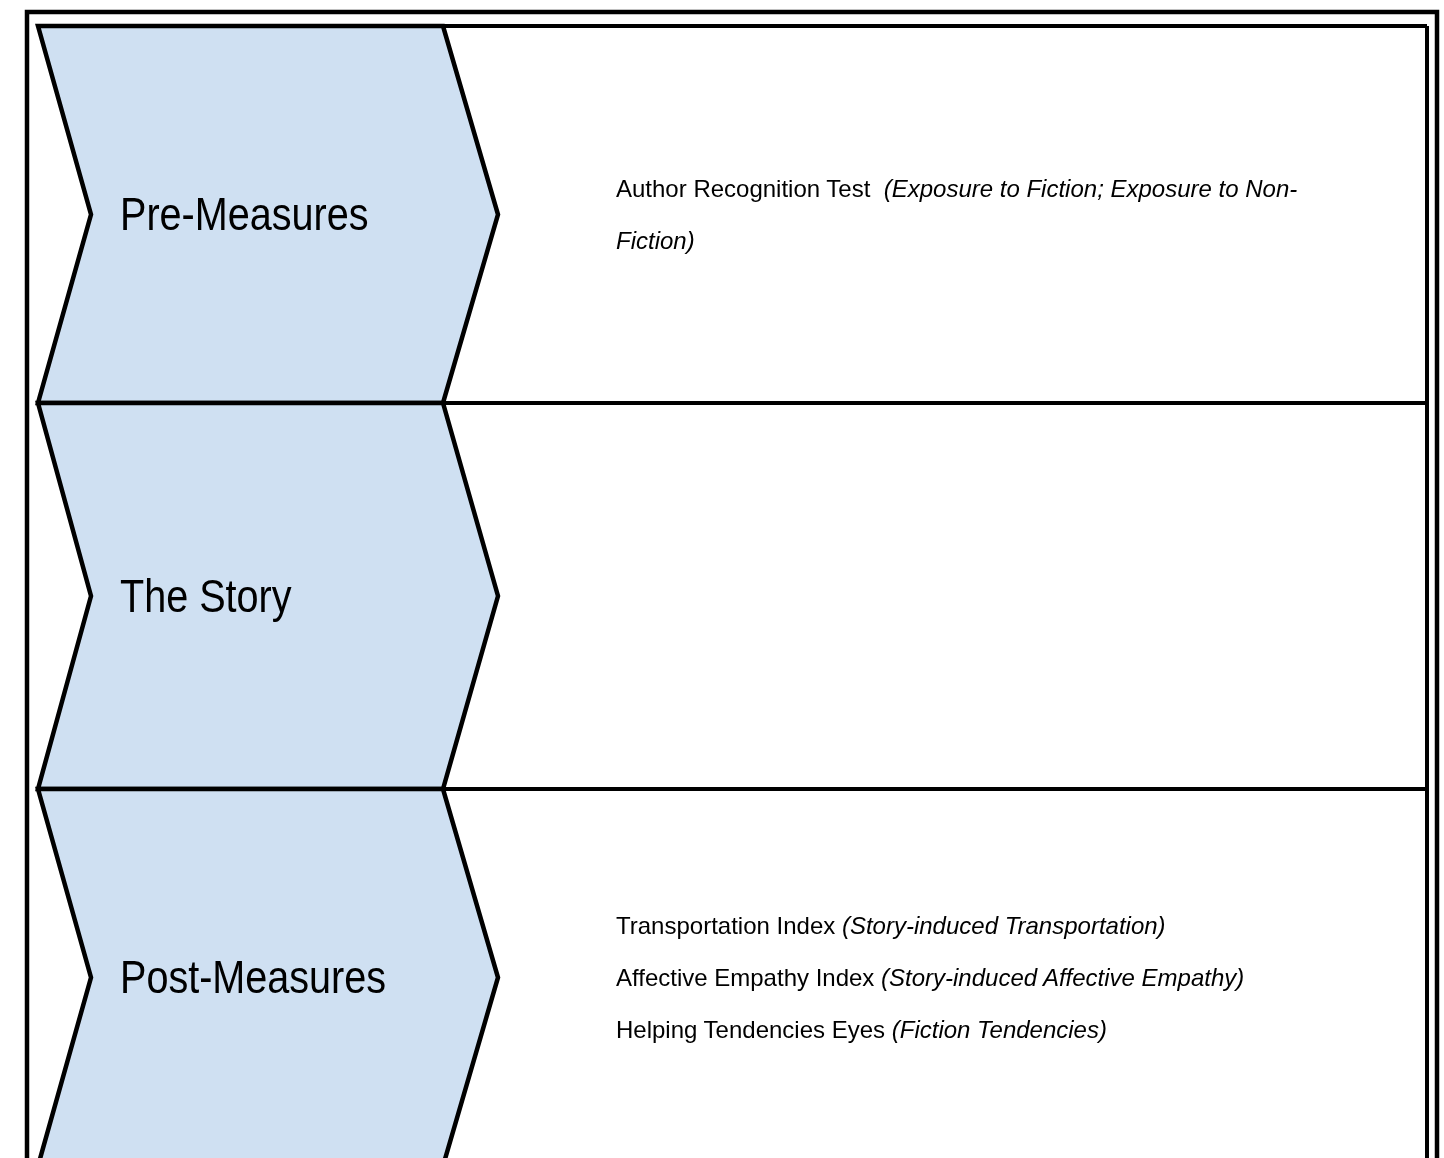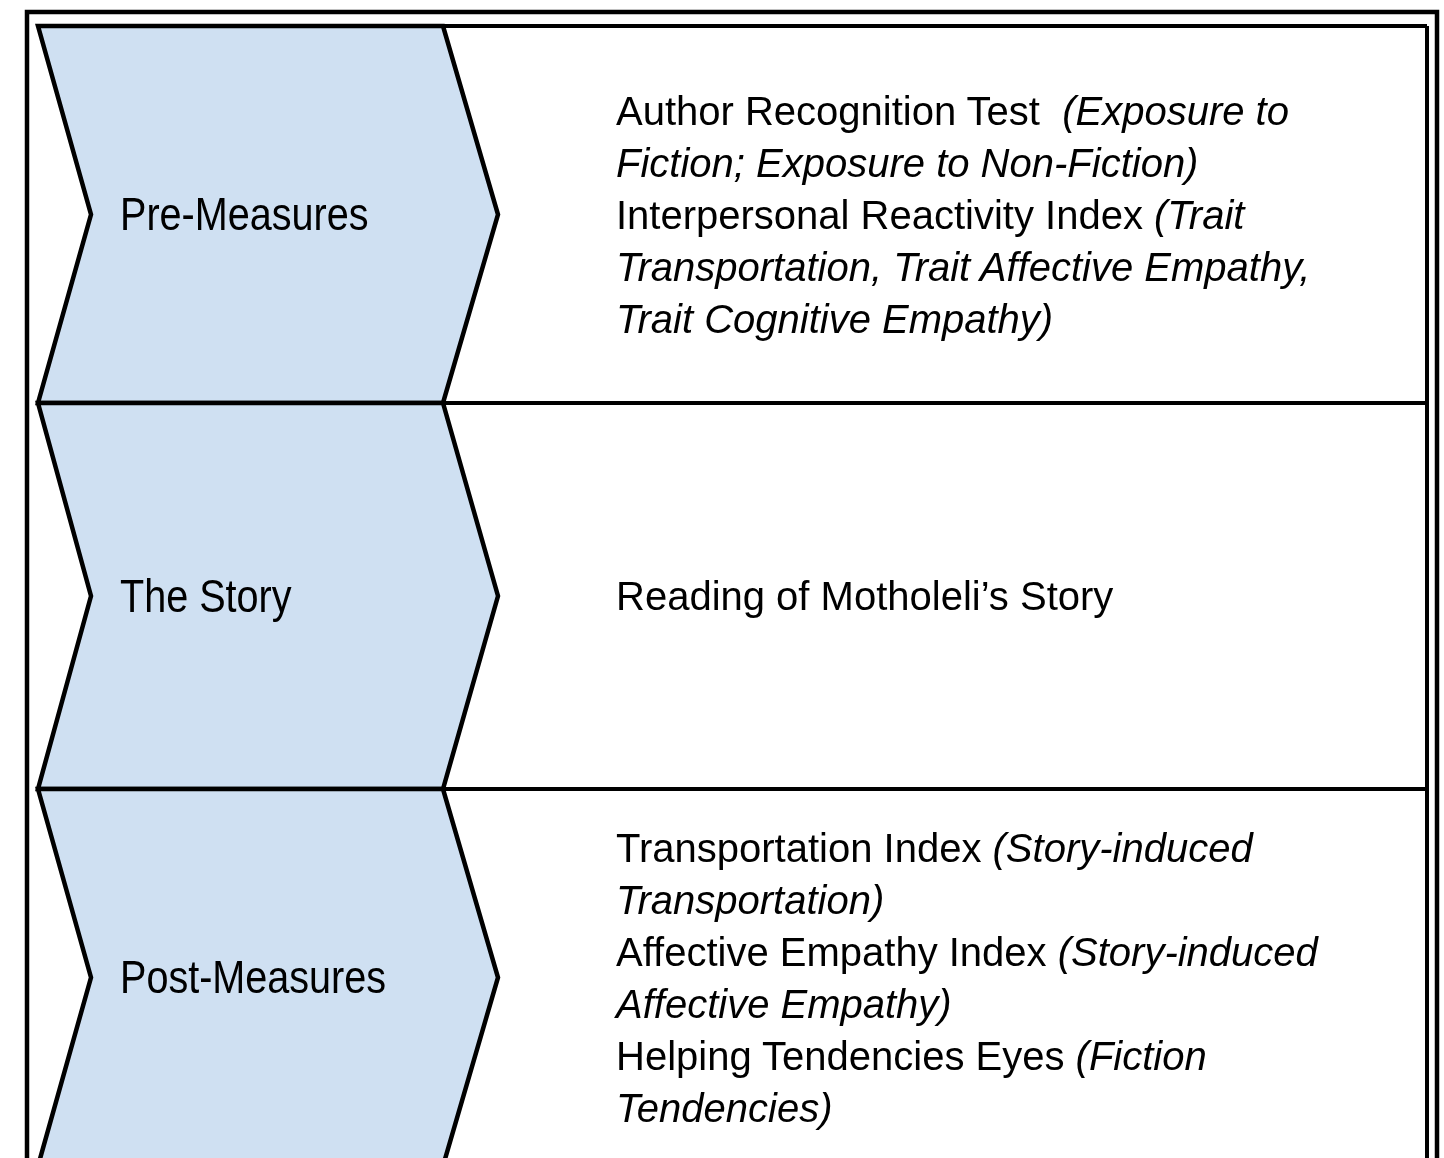--- a/index.html
+++ b/index.html
@@ -31,21 +31,21 @@
     transform-origin: 0 50%;
   }
   .stage-label-1 { top: 188px; }
   .stage-label-2 { top: 570px; }
   .stage-label-3 { top: 951px; }
 
   .text-block {
     position: absolute;
     left: 616px;
     width: 752px;
-    font-size: 40px;
+    font-size: 24px;
     line-height: 52px;
     display: flex;
     flex-direction: column;
     justify-content: center;
   }
   .text-block-1 { top: 26px;  height: 377px; }
   .text-block-2 { top: 403px; height: 386px; }
   .text-block-3 { top: 789px; height: 378px; }
 
   .measure-item { margin: 0; white-space: pre-wrap; }
@@ -71,24 +71,20 @@
     <line x1="38" y1="789" x2="1427" y2="789" stroke="#000000" stroke-width="4"></line>
     <line x1="1427" y1="26" x2="1427" y2="1158" stroke="#000000" stroke-width="4"></line>
   </svg>
 
   <div class="stage-label stage-label-1">Pre-Measures</div>
   <div class="stage-label stage-label-2">The Story</div>
   <div class="stage-label stage-label-3">Post-Measures</div>
 
   <div class="text-block text-block-1">
       <p class="measure-item"><span>Author Recognition Test  </span><span class="italic">(Exposure to Fiction; Exposure to Non-Fiction)</span></p>
-      <p class="measure-item"><span>Interpersonal Reactivity Index </span><span class="italic">(Trait Transportation, Trait Affective Empathy, Trait Cognitive Empathy)</span></p>
-    </div>
-  <div class="text-block text-block-2">
-      <p class="measure-item"><span>Reading of Motholeli’s Story</span></p>
     </div>
   <div class="text-block text-block-3">
       <p class="measure-item"><span>Transportation Index </span><span class="italic">(Story-induced Transportation)</span></p>
       <p class="measure-item"><span>Affective Empathy Index </span><span class="italic">(Story-induced Affective Empathy)</span></p>
       <p class="measure-item"><span>Helping Tendencies Eyes </span><span class="italic">(Fiction Tendencies)</span></p>
     </div>
 
 </div>
 
 </body></html>

